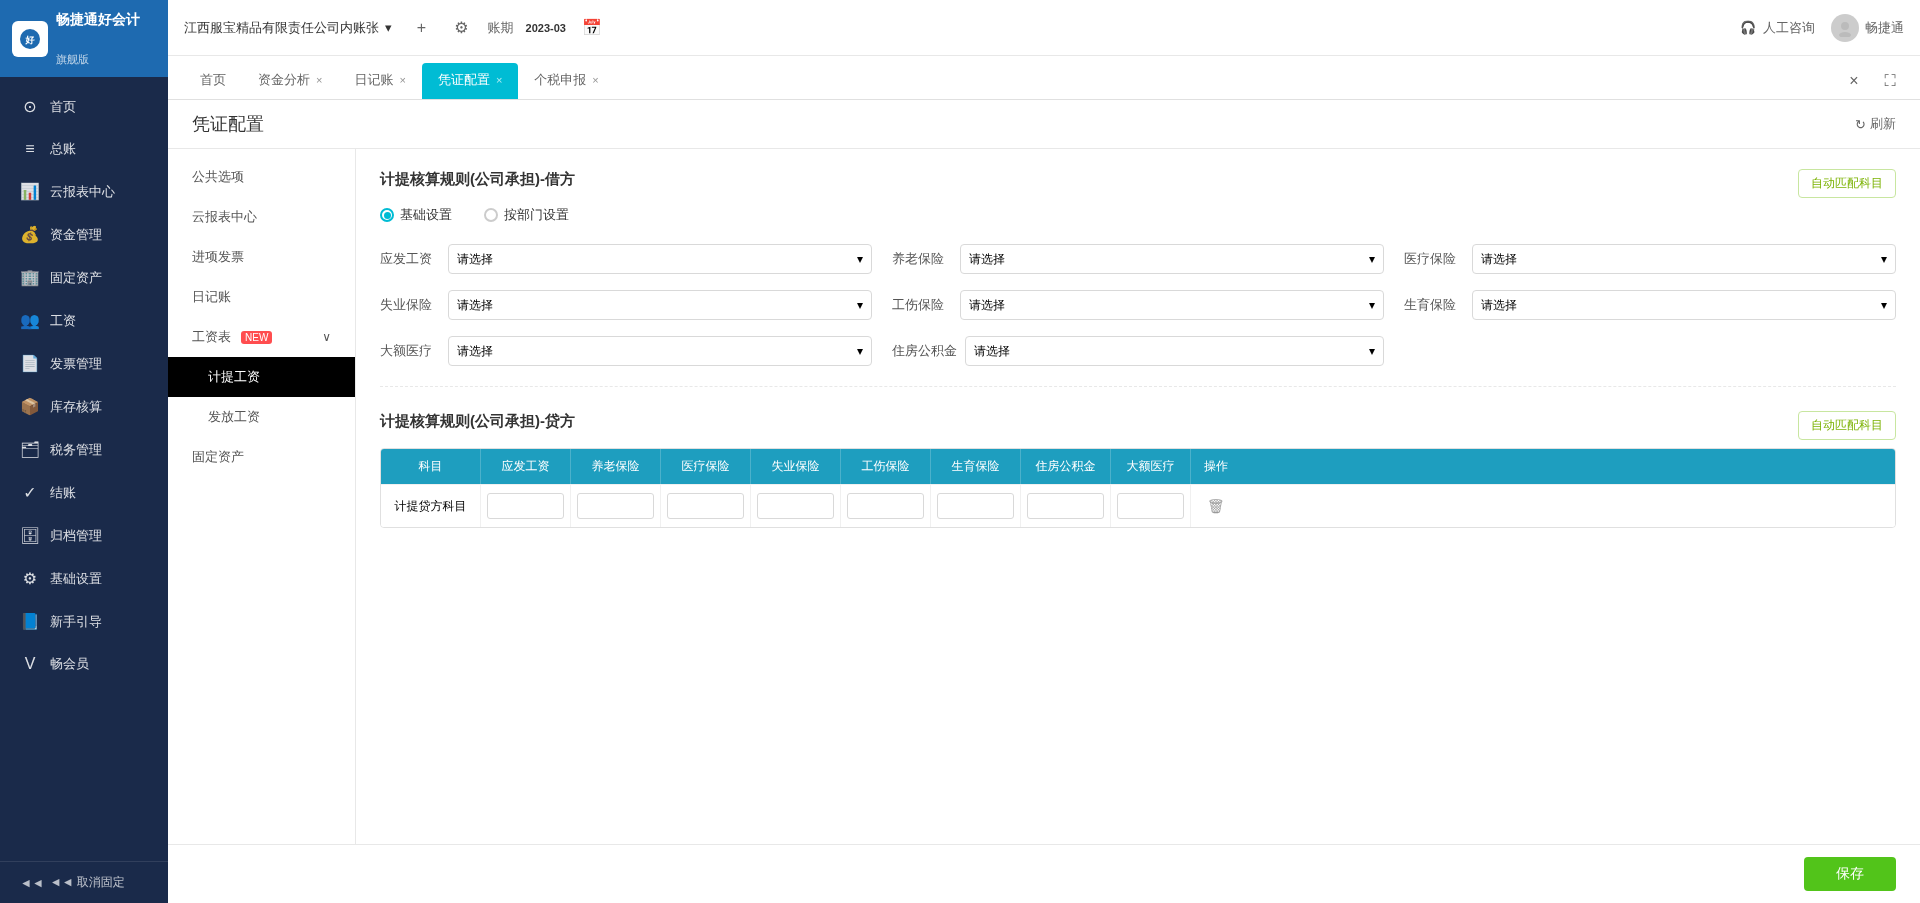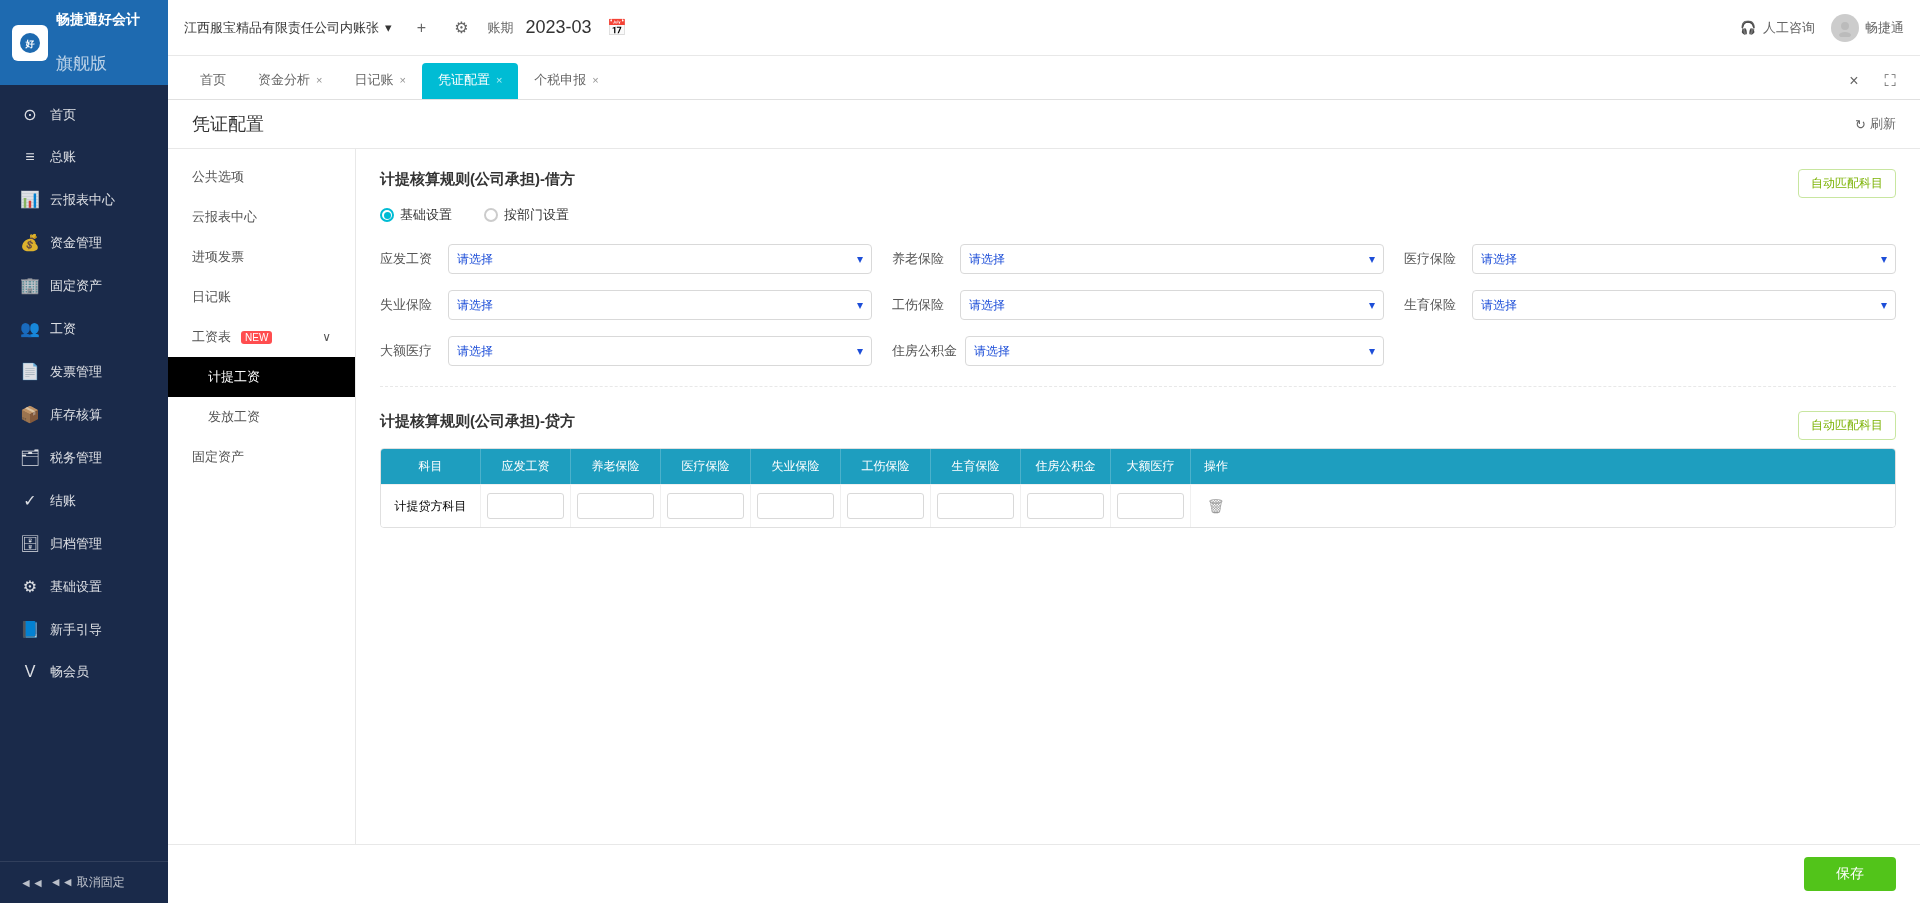--- a/index.html
+++ b/index.html
@@ -35,21 +35,21 @@
       font-weight: bold;
     }
     .logo-text {
       color: white;
       font-size: 14px;
       font-weight: bold;
       line-height: 1.3;
     }
     .logo-sub {
       color: rgba(255,255,255,0.7);
-      font-size: 17px;
+      font-size: 11px;
       margin-top: 24px;
     }
     .sidebar-nav {
       flex: 1;
       overflow-y: auto;
       padding: 8px 0;
     }
     .nav-item {
       display: flex;
       align-items: center;
@@ -109,21 +109,21 @@
       height: 28px;
       display: flex;
       align-items: center;
       justify-content: center;
       cursor: pointer;
       color: #666;
       font-size: 16px;
       border-radius: 4px;
     }
     .period-label { font-size: 13px; color: #666; }
-    .period-value { font-size: 18px; color: #333; font-weight: 400; }
+    .period-value { font-size: 11px; color: #333; font-weight: 700; }
     .topbar-right {
       margin-left: auto;
       display: flex;
       align-items: center;
       gap: 16px;
     }
     .topbar-right-item {
       display: flex;
       align-items: center;
       gap: 6px;
@@ -336,21 +336,21 @@
       height: 30px;
       border: 1px solid #d9d9d9;
       border-radius: 4px;
       display: flex;
       align-items: center;
       justify-content: space-between;
       padding: 0 8px;
       background: white;
       cursor: pointer;
       font-size: 12px;
-      color: #1d4ed8;
+      color: #000000;
     }
 
     
     .section2 {
       margin-top: 24px;
     }
     .table-container {
       border: 1px solid #e0e0e0;
       border-radius: 4px;
       overflow: hidden;

